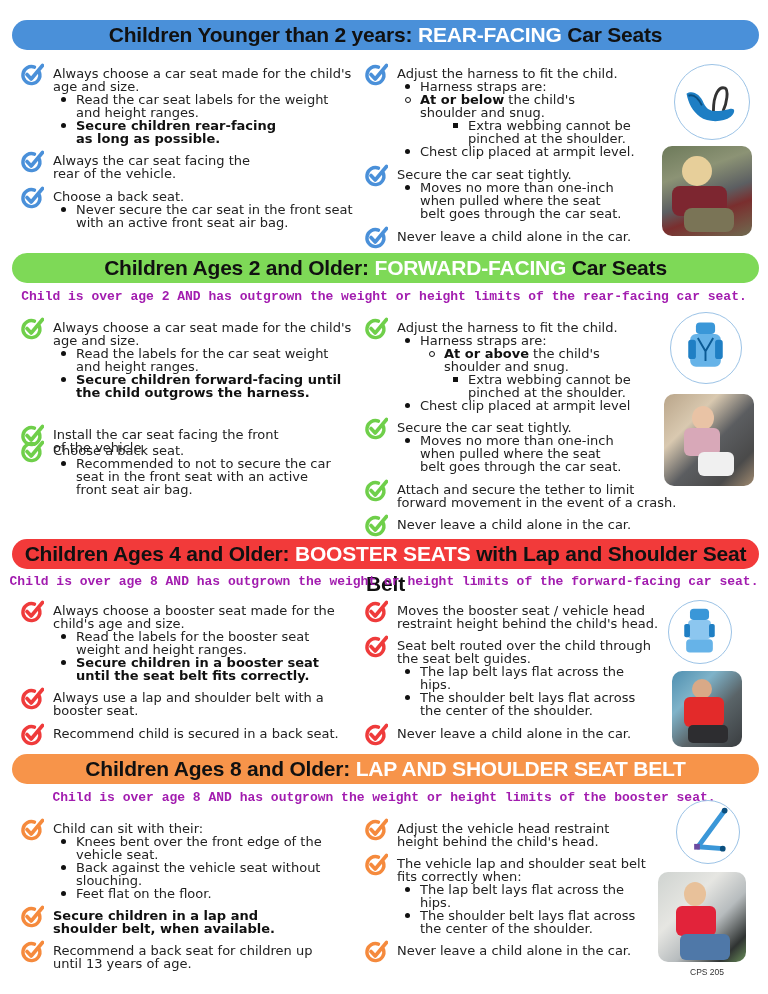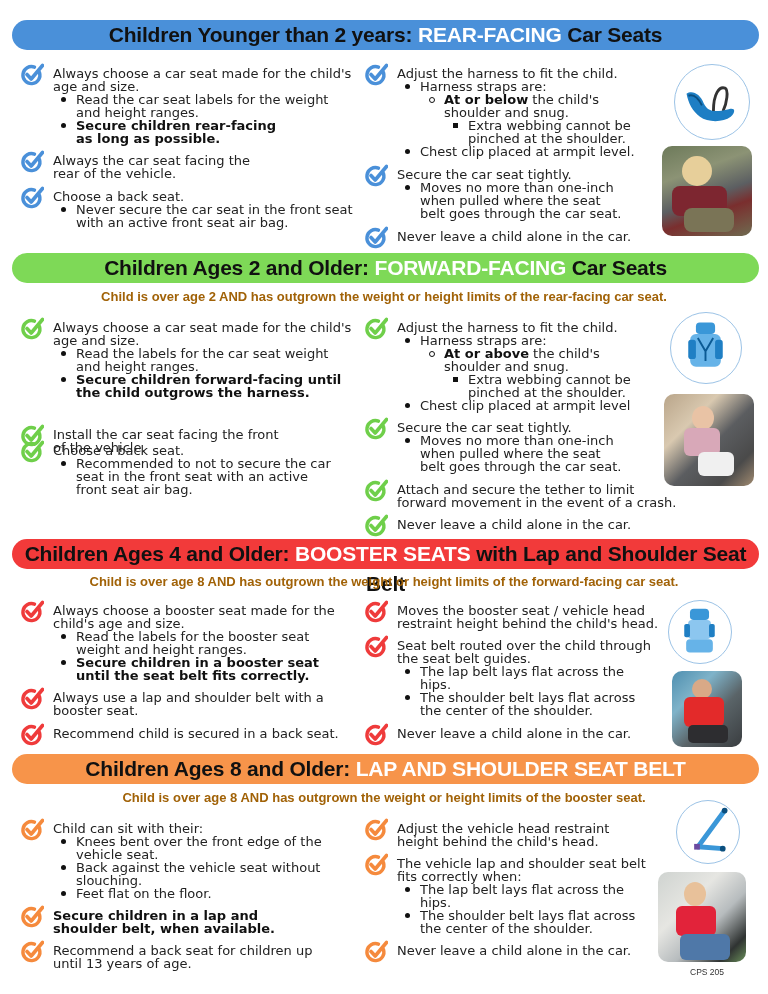--- a/index.html
+++ b/index.html
@@ -9,21 +9,21 @@
   .banner {
     position: absolute; left: 12px; width: 747px; height: 30px;
     border-radius: 15px; text-align: center;
     font-family: "Liberation Sans", sans-serif; font-weight: bold; font-size: 21px;
     line-height: 30px; color: #111;
     letter-spacing: -0.2px;
   }
   .banner .hl { color: #ffffff; }
   .subtitle {
     position: absolute; left: 0; width: 768px; text-align: center;
-    font-family: Liberation Sans, sans-serif; font-weight: bold; font-size: 13px; color: #a16207;
+    font-family: Liberation Mono, monospace; font-weight: bold; font-size: 13px; color: #a21caf;
   }
   .item { position: absolute; font-size: 13px; line-height: 13px; color: #222; }
   .item .check { position: absolute; left: -33px; top: -4px; width: 24px; height: 24px; }
   .item p { margin: 0; }
   .item ul { list-style: none; margin-left: 22px; }
   .item ul li { position: relative; padding-left: 1px; }
   .item ul li::before { content: ""; position: absolute; left: -14px; top: 4px; width: 5px; height: 5px; border-radius: 50%; background: #111; }
   .item ul.circ { margin-left: 22px; }
   .item ul.circ li::before { background: transparent; border: 1.3px solid #111; width: 4px; height: 4px; }
   .item ul.sq { margin-left: 24px; }
@@ -77,21 +77,21 @@
 </div>
 
 <div class="item" style="left:397px;top:67px;width:270px;">
   <svg class="check" style="color:#4a90d9">
       <use href="#chk"></use>
     </svg>
   <p>Adjust the harness to fit the child.</p>
   <ul>
       <li>Harness straps are:</li>
     </ul>
-  <ul class="circ" style="margin-left:46px;width:170px">
+  <ul class="circ" style="margin-left:22px;width:170px">
       <li><span class="b">At or below</span><span> the child's shoulder and snug.</span></li>
     </ul>
   <ul class="sq" style="margin-left:70px;width:170px">
       <li>Extra webbing cannot be pinched at the shoulder.</li>
     </ul>
   <ul>
       <li>Chest clip placed at armpit level.</li>
     </ul>
 </div>
 <div class="item" style="left:397px;top:168px;width:240px;">

